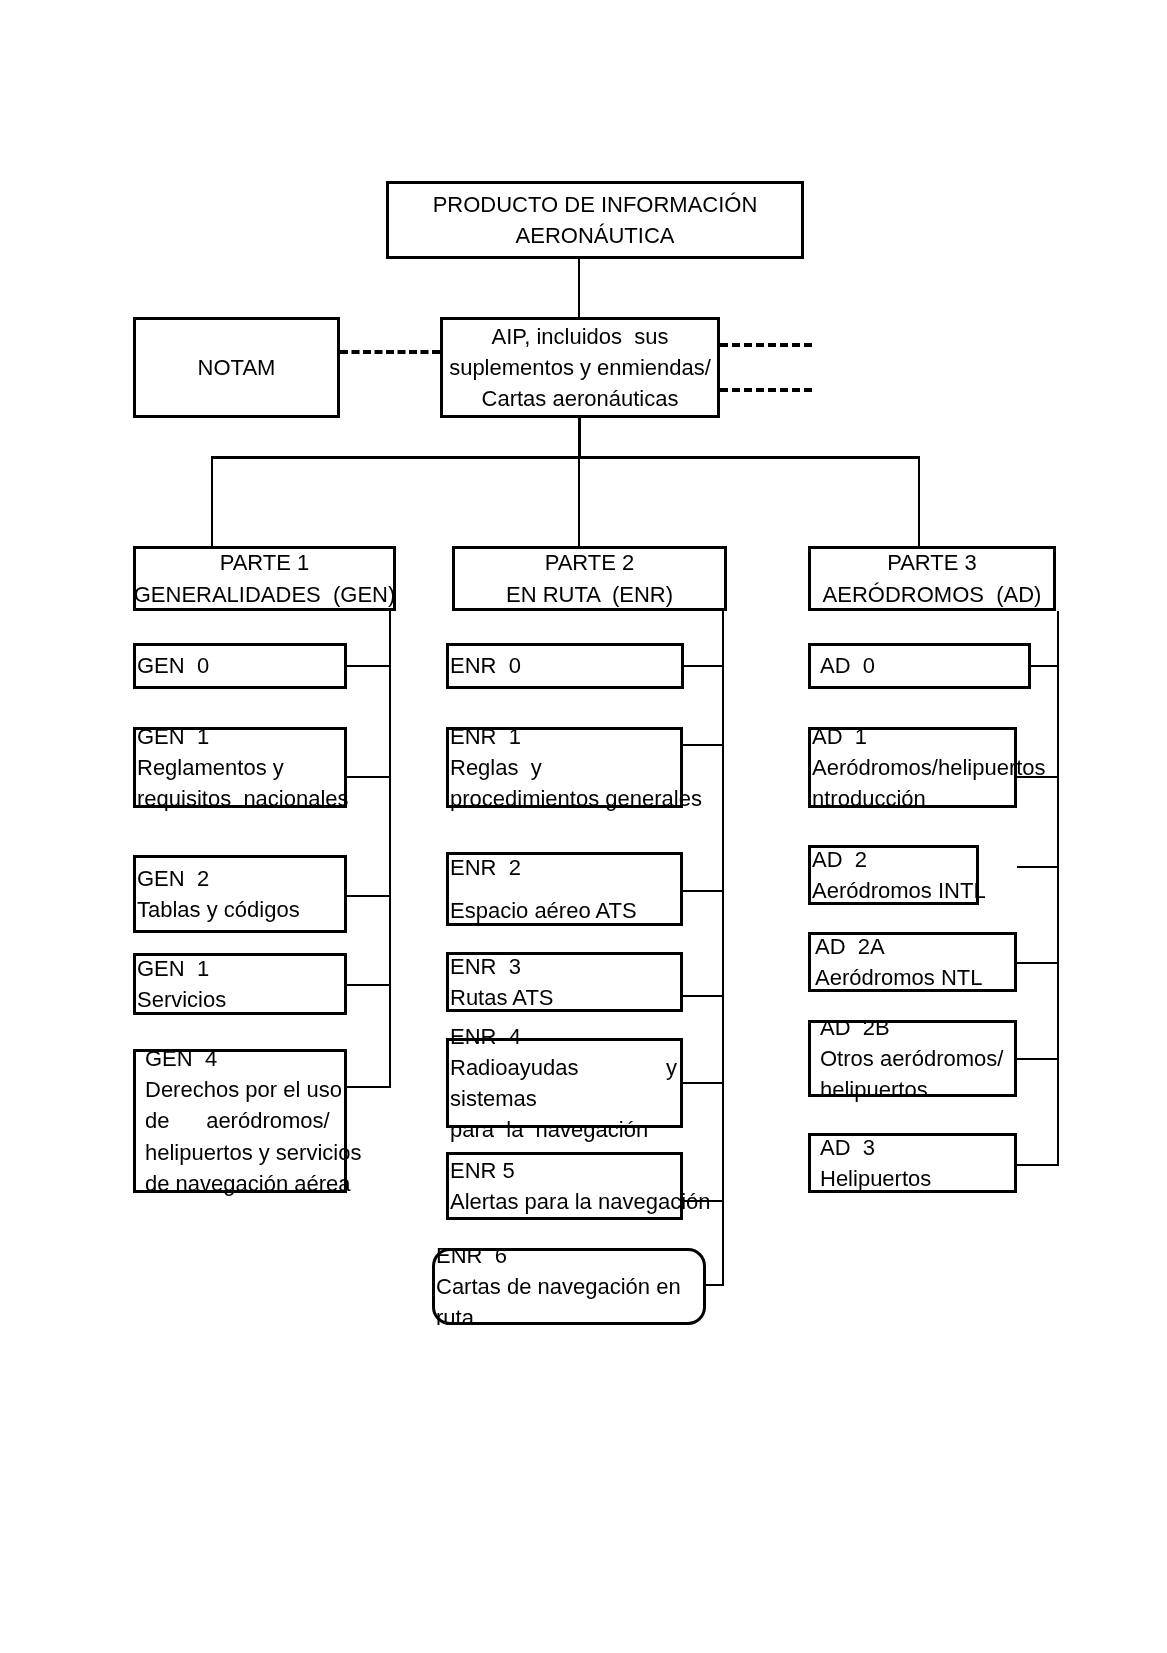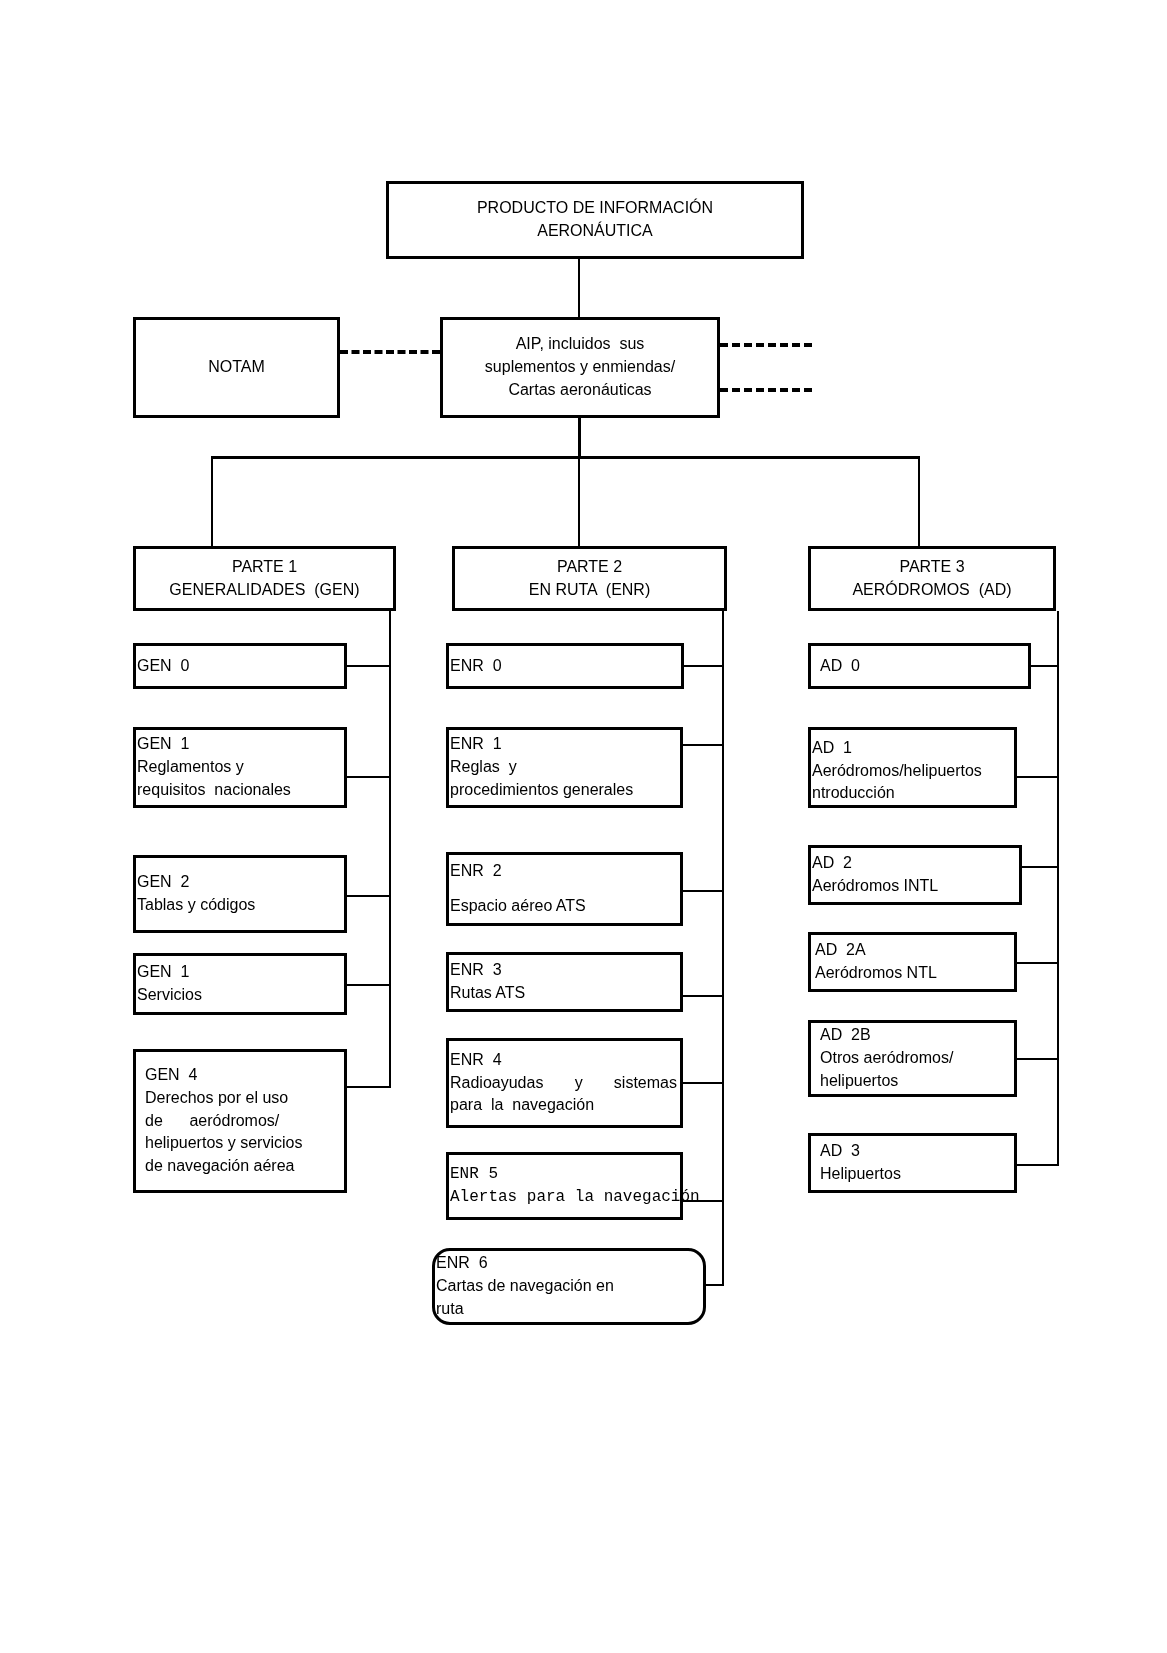--- a/index.html
+++ b/index.html
@@ -16,21 +16,21 @@
     width: 1167px;
     height: 1653px;
     background: #ffffff;
     overflow: hidden;
   }
   .box {
     position: absolute;
     box-sizing: border-box;
     border: 3px solid #000000;
     background: #ffffff;
-    font-size: 16px;
+    font-size: 22px;
     line-height: 1.42;
     color: #000000;
     z-index: 3;
   }
   .box.center {
     display: flex;
     flex-direction: column;
     align-items: center;
     justify-content: center;
     text-align: center;
@@ -181,21 +181,21 @@
   </div>
   <div class="hline thin-h" style="left:683px; top:995px; width:41px;"></div>
 
   <div class="box left flush" style="left:446px; top:1038px; width:237px; height:90px;">
     <span class="ln">ENR  4</span>
     <span class="ln just">Radioayudas  y  sistemas</span>
     <span class="ln">para  la  navegación</span>
   </div>
   <div class="hline thin-h" style="left:683px; top:1082px; width:41px;"></div>
 
-  <div class="box left flush" style="left:446px; top:1152px; width:237px; height:68px;font-family:Liberation Mono, monospace;">
+  <div class="box left flush" style="left:446px; top:1152px; width:237px; height:68px;">
     <span class="ln">ENR 5</span>
     <span class="ln">Alertas para la navegación</span>
   </div>
   <div class="hline thin-h" style="left:683px; top:1200px; width:41px;"></div>
 
   <div class="box left flush" style="left:432px; top:1248px; width:274px; height:77px;border-radius:18px;">
     <span class="ln">ENR  6</span>
     <span class="ln">Cartas de navegación en</span>
     <span class="ln">ruta</span>
   </div>
@@ -206,28 +206,28 @@
   </div>
 
   <div class="vline thin-v" style="left:1057px; top:611px; height:555px;"></div>
   <div class="hline thin-h" style="left:1017px; top:1164px; width:42px;"></div>
 
   <div class="box left" style="left:808px; top:643px; width:223px; height:46px; padding-left:9px;">
     <span class="ln">AD  0</span>
   </div>
   <div class="hline thin-h" style="left:1017px; top:665px; width:42px;"></div>
 
-  <div class="box left flush" style="left:808px; top:727px; width:209px; height:81px;justify-content:flex-end;">
+  <div class="box left flush" style="left:808px; top:727px; width:209px; height:81px;">
     <span class="ln">AD  1</span>
     <span class="ln">Aeródromos/helipuertos</span>
     <span class="ln">ntroducción</span>
   </div>
   <div class="hline thin-h" style="left:1017px; top:776px; width:42px;"></div>
 
-  <div class="box left flush" style="left:808px; top:845px; width:214px; height:60px;">
+  <div class="box left flush" style="left:808px; top:845px; width:171px; height:60px;">
     <span class="ln">AD  2</span>
     <span class="ln">Aeródromos INTL</span>
   </div>
   <div class="hline thin-h" style="left:1017px; top:866px; width:42px;"></div>
 
   <div class="box left" style="left:808px; top:932px; width:209px; height:60px; padding-left:4px;">
     <span class="ln">AD  2A</span>
     <span class="ln">Aeródromos NTL</span>
   </div>
   <div class="hline thin-h" style="left:1017px; top:962px; width:42px;"></div>

